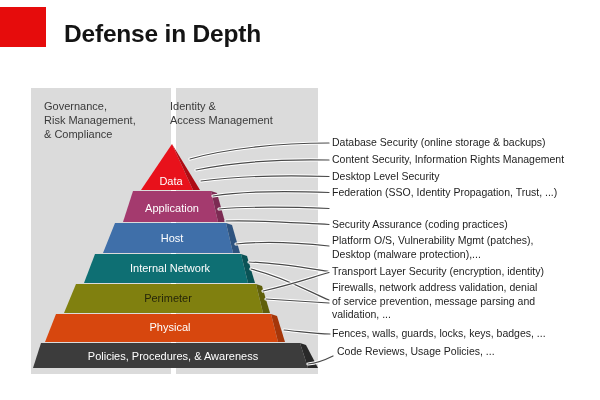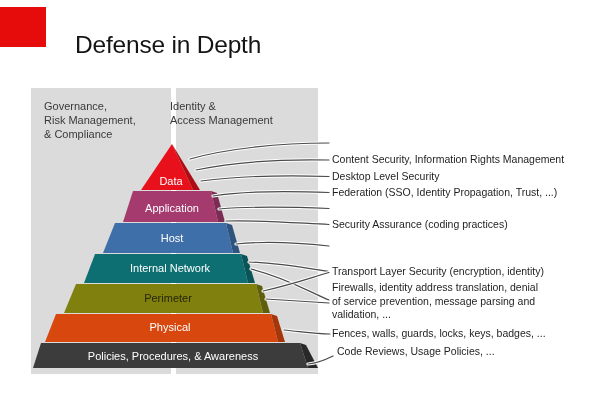--- a/index.html
+++ b/index.html
@@ -1,19 +1,19 @@
 <!DOCTYPE html>
 <html><head>
 <meta charset="utf-8">
 <style>
   html,body{margin:0;padding:0;background:#fff;}
   .slide{position:relative;width:600px;height:400px;background:#fff;overflow:hidden;
          font-family:"Liberation Sans",sans-serif;}
   .accent{position:absolute;left:0;top:7px;width:46px;height:40px;background:#e60c0c;}
-  .title{position:absolute;left:60px;top:16px;margin:15px;font-size:24.5px;font-weight:normal;
+  .title{position:absolute;left:60px;top:16px;margin:4px;font-size:24.5px;font-weight:bold;
          letter-spacing:-0.2px;color:#141414;}
   .panel{position:absolute;top:88px;height:286px;background:#dbdbdb;}
   .panel-grc{left:31px;width:140px;}
   .panel-iam{left:176px;width:142px;}
   .panel-label{position:absolute;top:99px;font-size:11px;line-height:14px;color:#3a3a3a;}
   .grc-label{left:44px;width:140px;}
   .iam-label{left:170px;width:140px;}
   .pyramid-svg{position:absolute;left:0;top:0;}
   .layer-label{font-size:11px;text-anchor:middle;}
   .connector{fill:none;stroke-width:1.2px;stroke-linecap:round;}
@@ -100,37 +100,44 @@
       <text class="layer-label" x="171" y="185" fill="#FFFFFF">Data</text>
       <text class="layer-label" x="172" y="212" fill="#FFFFFF">Application</text>
       <text class="layer-label" x="172" y="242" fill="#FFFFFF">Host</text>
       <text class="layer-label" x="170" y="272" fill="#FFFFFF">Internal Network</text>
       <text class="layer-label" x="168" y="302" fill="#26260A">Perimeter</text>
       <text class="layer-label" x="170" y="331" fill="#FFFFFF">Physical</text>
       <text class="layer-label" x="173" y="360" fill="#FFFFFF">Policies, Procedures, &amp; Awareness</text>
     </g>
   </svg>
 
+  <div class="callout" style="top:136px">
+    <div>Database Security (online storage &amp; backups)</div>
+  </div>
   <div class="callout" style="top:153px">
     <div>Content Security, Information Rights Management</div>
   </div>
   <div class="callout" style="top:170px">
     <div>Desktop Level Security</div>
   </div>
   <div class="callout" style="top:186px">
     <div>Federation (SSO, Identity Propagation, Trust, ...)</div>
   </div>
   <div class="callout" style="top:218px">
     <div>Security Assurance (coding practices)</div>
   </div>
+  <div class="callout" style="top:234px">
+    <div>Platform O/S, Vulnerability Mgmt (patches),</div>
+    <div>Desktop (malware protection),...</div>
+  </div>
   <div class="callout" style="top:265px">
     <div>Transport Layer Security (encryption, identity)</div>
   </div>
   <div class="callout" style="top:281px">
-    <div>Firewalls, identity address translation, denial</div>
+    <div>Firewalls, network address validation, denial</div>
     <div>of service prevention, message parsing and</div>
     <div>validation, ...</div>
   </div>
   <div class="callout" style="top:327px">
     <div>Fences, walls, guards, locks, keys, badges, ...</div>
   </div>
   <div class="callout" style="top:345px;left:337px">
     <div>Code Reviews, Usage Policies, ...</div>
   </div>
 

